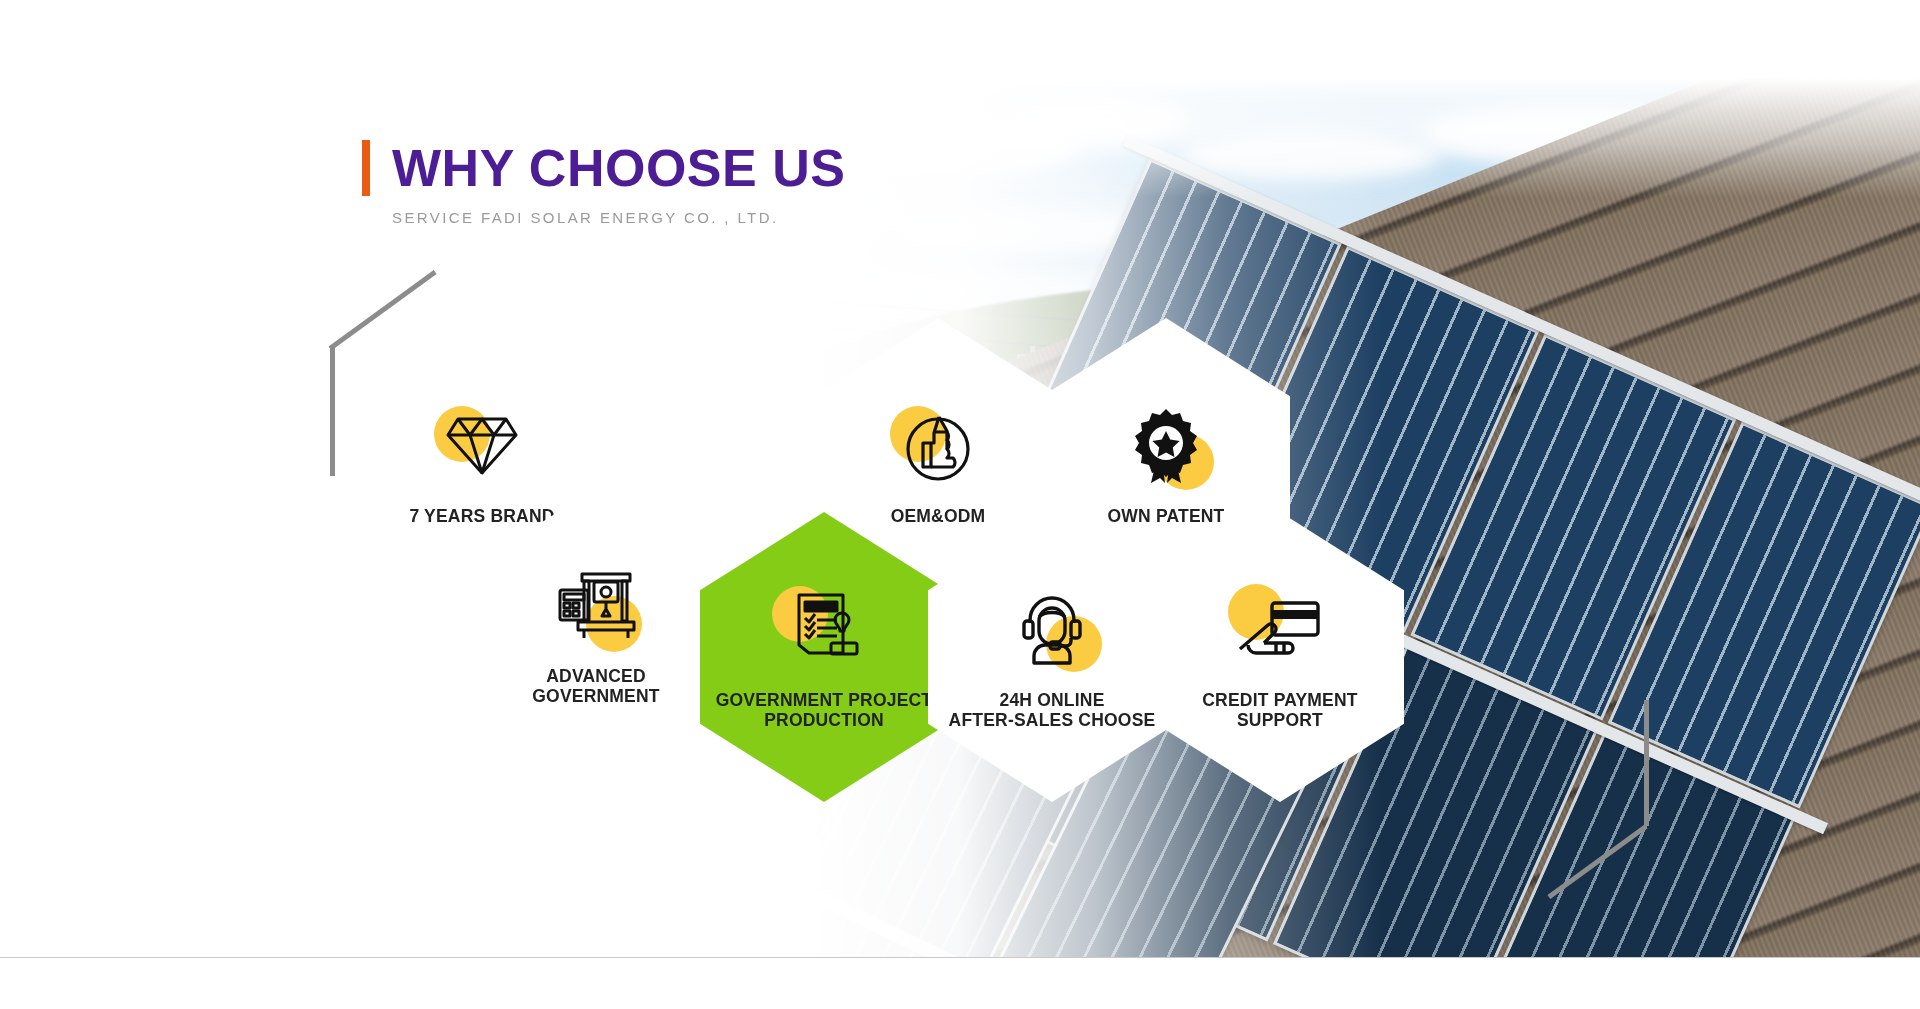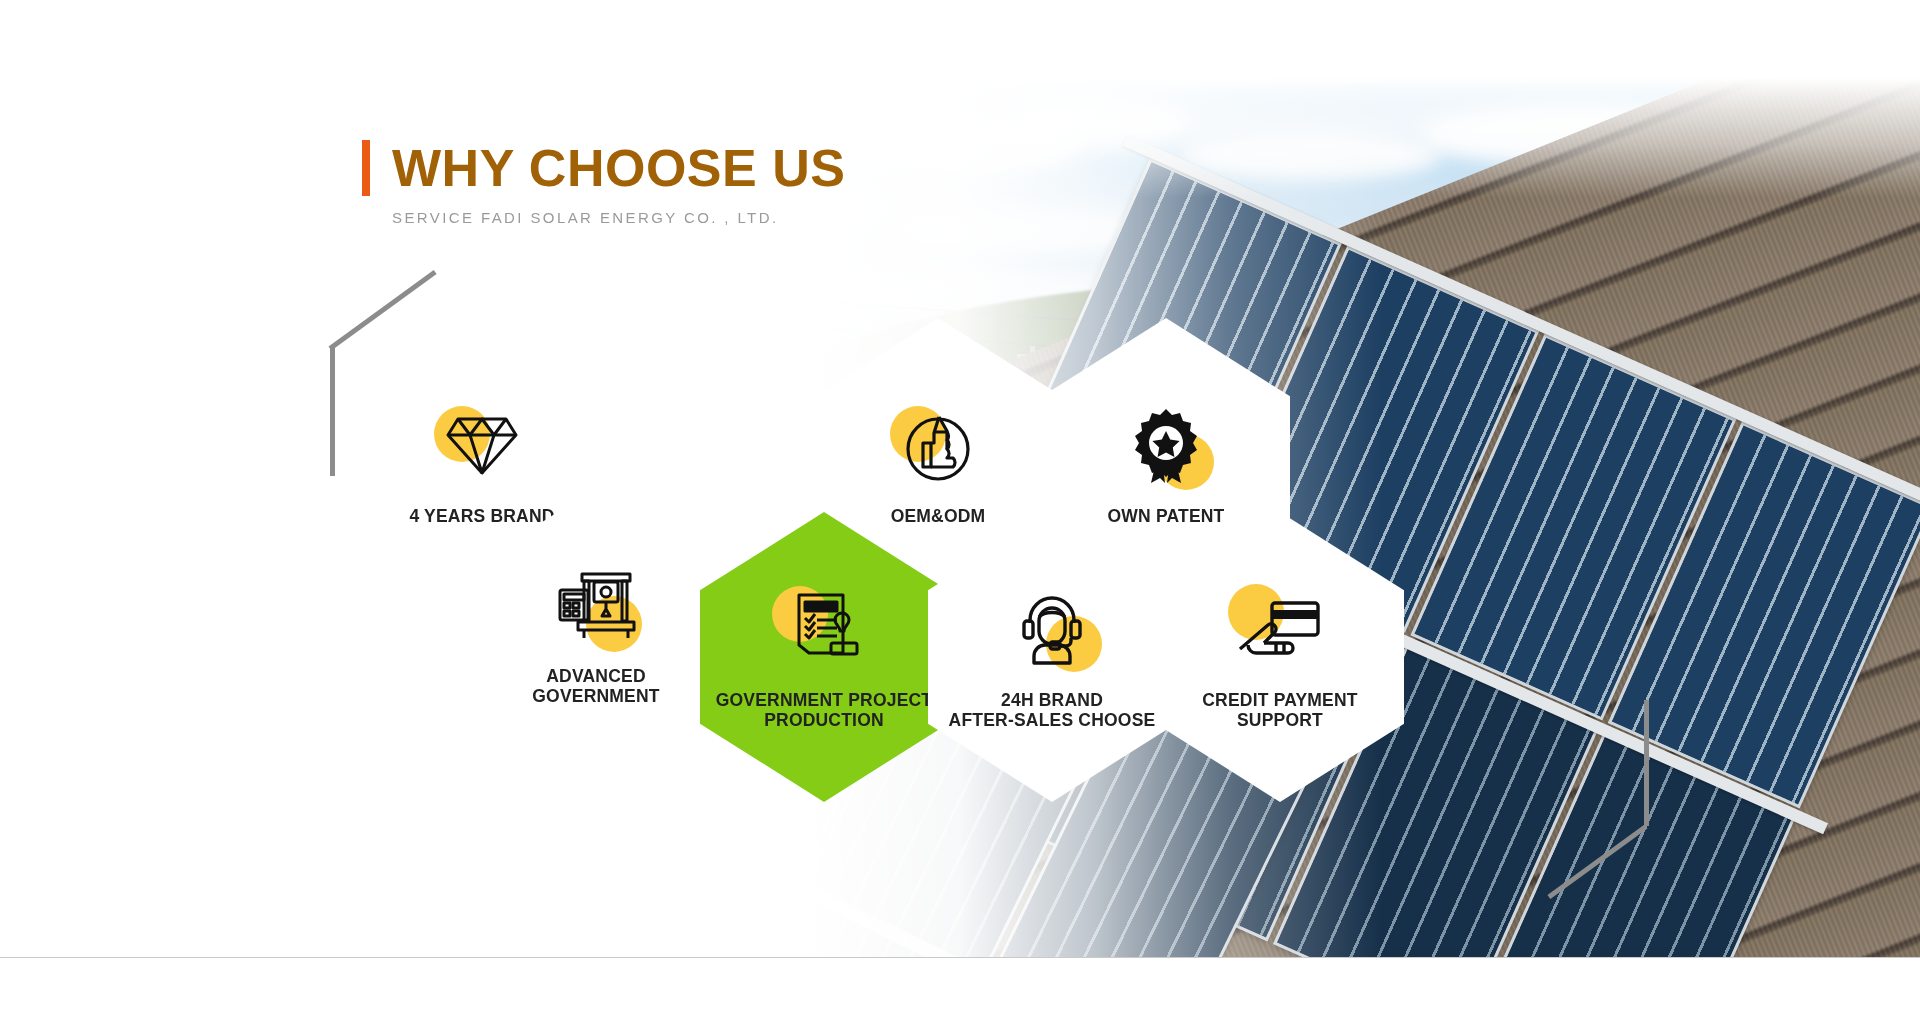--- a/index.html
+++ b/index.html
@@ -165,21 +165,21 @@
       </div>
 
       <div class="fade-left"></div>
       <div class="fade-top"></div>
     </div>
   </div>
 
   <div class="header">
     <div class="title-row">
       <div class="accent-bar" style="background: rgb(234, 91, 22);"></div>
-      <div class="title" style="color: #a16207;">WHY CHOOSE US</div>
+      <div class="title" style="color: #4c1d95;">WHY CHOOSE US</div>
     </div>
     <div class="subtitle" style="color: rgb(154, 154, 154);">SERVICE FADI SOLAR ENERGY CO. , LTD.</div>
   </div>
 
   <div class="bracket" style="left:330px;top:316px;width:120px;height:160px;">
     <i style="left: 0px; top: 32px; width: 5px; height: 128px; background: rgb(140, 140, 140);"></i>
     <i style="left: 0px; top: 30px; width: 130px; height: 5px; transform: rotate(-36deg); transform-origin: 0px 50%; background: rgb(140, 140, 140);"></i>
   </div>
   <div class="bracket" style="left:1560px;top:700px;width:120px;height:180px;">
     <i style="left: 84px; top: 0px; width: 5px; height: 126px; background: rgb(140, 140, 140);"></i>
@@ -195,21 +195,21 @@
           <span class="icon-svg">
             <svg width="72" height="62" viewBox="0 0 72 62" fill="none" stroke="#111" stroke-width="3" stroke-linejoin="round">
               <path d="M12 4 H60 L70 20 L36 58 L2 20 Z"></path>
               <path d="M2 20 H70"></path>
                 <path d="M12 4 L24 20 L36 58"></path>
                 <path d="M60 4 L48 20 L36 58"></path>
               <path d="M24 20 L36 4 L48 20"></path>
             </svg>
           </span>
         </div>
-        <div class="hex-label">4 YEARS BRAND</div>
+        <div class="hex-label">7 YEARS BRAND</div>
       </div>
     </div>
 
 
     <div class="hex" style="left: 1042px; top: 318px; background: rgb(255, 255, 255);">
       <div class="hex-inner">
         <div class="icon-area">
           <span class="blob" style="left: 52px; top: 34px; background: rgb(251, 203, 66);"></span>
           <span class="icon-svg">
             <svg width="70" height="76" viewBox="0 0 70 76" fill="none">
@@ -310,21 +310,21 @@
               <rect x="57" y="28" width="9" height="17" rx="3"></rect>
               <path d="M57 45 v3 a5 5 0 0 1 -5 5 h-8"></path>
               <rect x="36" y="49" width="10" height="7" rx="2.5"></rect>
               <path d="M25 28 a13 13 0 0 1 26 0 v10 a13 13 0 0 1 -26 0 Z"></path>
               <path d="M25 24 c5 -6 21 -6 26 0"></path>
               <path d="M20 70 v-7 a11 11 0 0 1 11 -11 h14 a11 11 0 0 1 11 11 v7 Z"></path>
             </svg>
           </span>
         </div>
         <div class="hex-label">
-          <span>24H BRAND</span><br>
+          <span>24H ONLINE</span><br>
           <span>AFTER-SALES CHOOSE</span>
         </div>
       </div>
     </div>
 
     <div class="hex" style="left: 1156px; top: 512px; background: rgb(255, 255, 255);">
       <div class="hex-inner">
         <div class="icon-area">
           <span class="blob" style="left: 8px; top: 0px; background: rgb(251, 203, 66);"></span>
           <span class="icon-svg">

